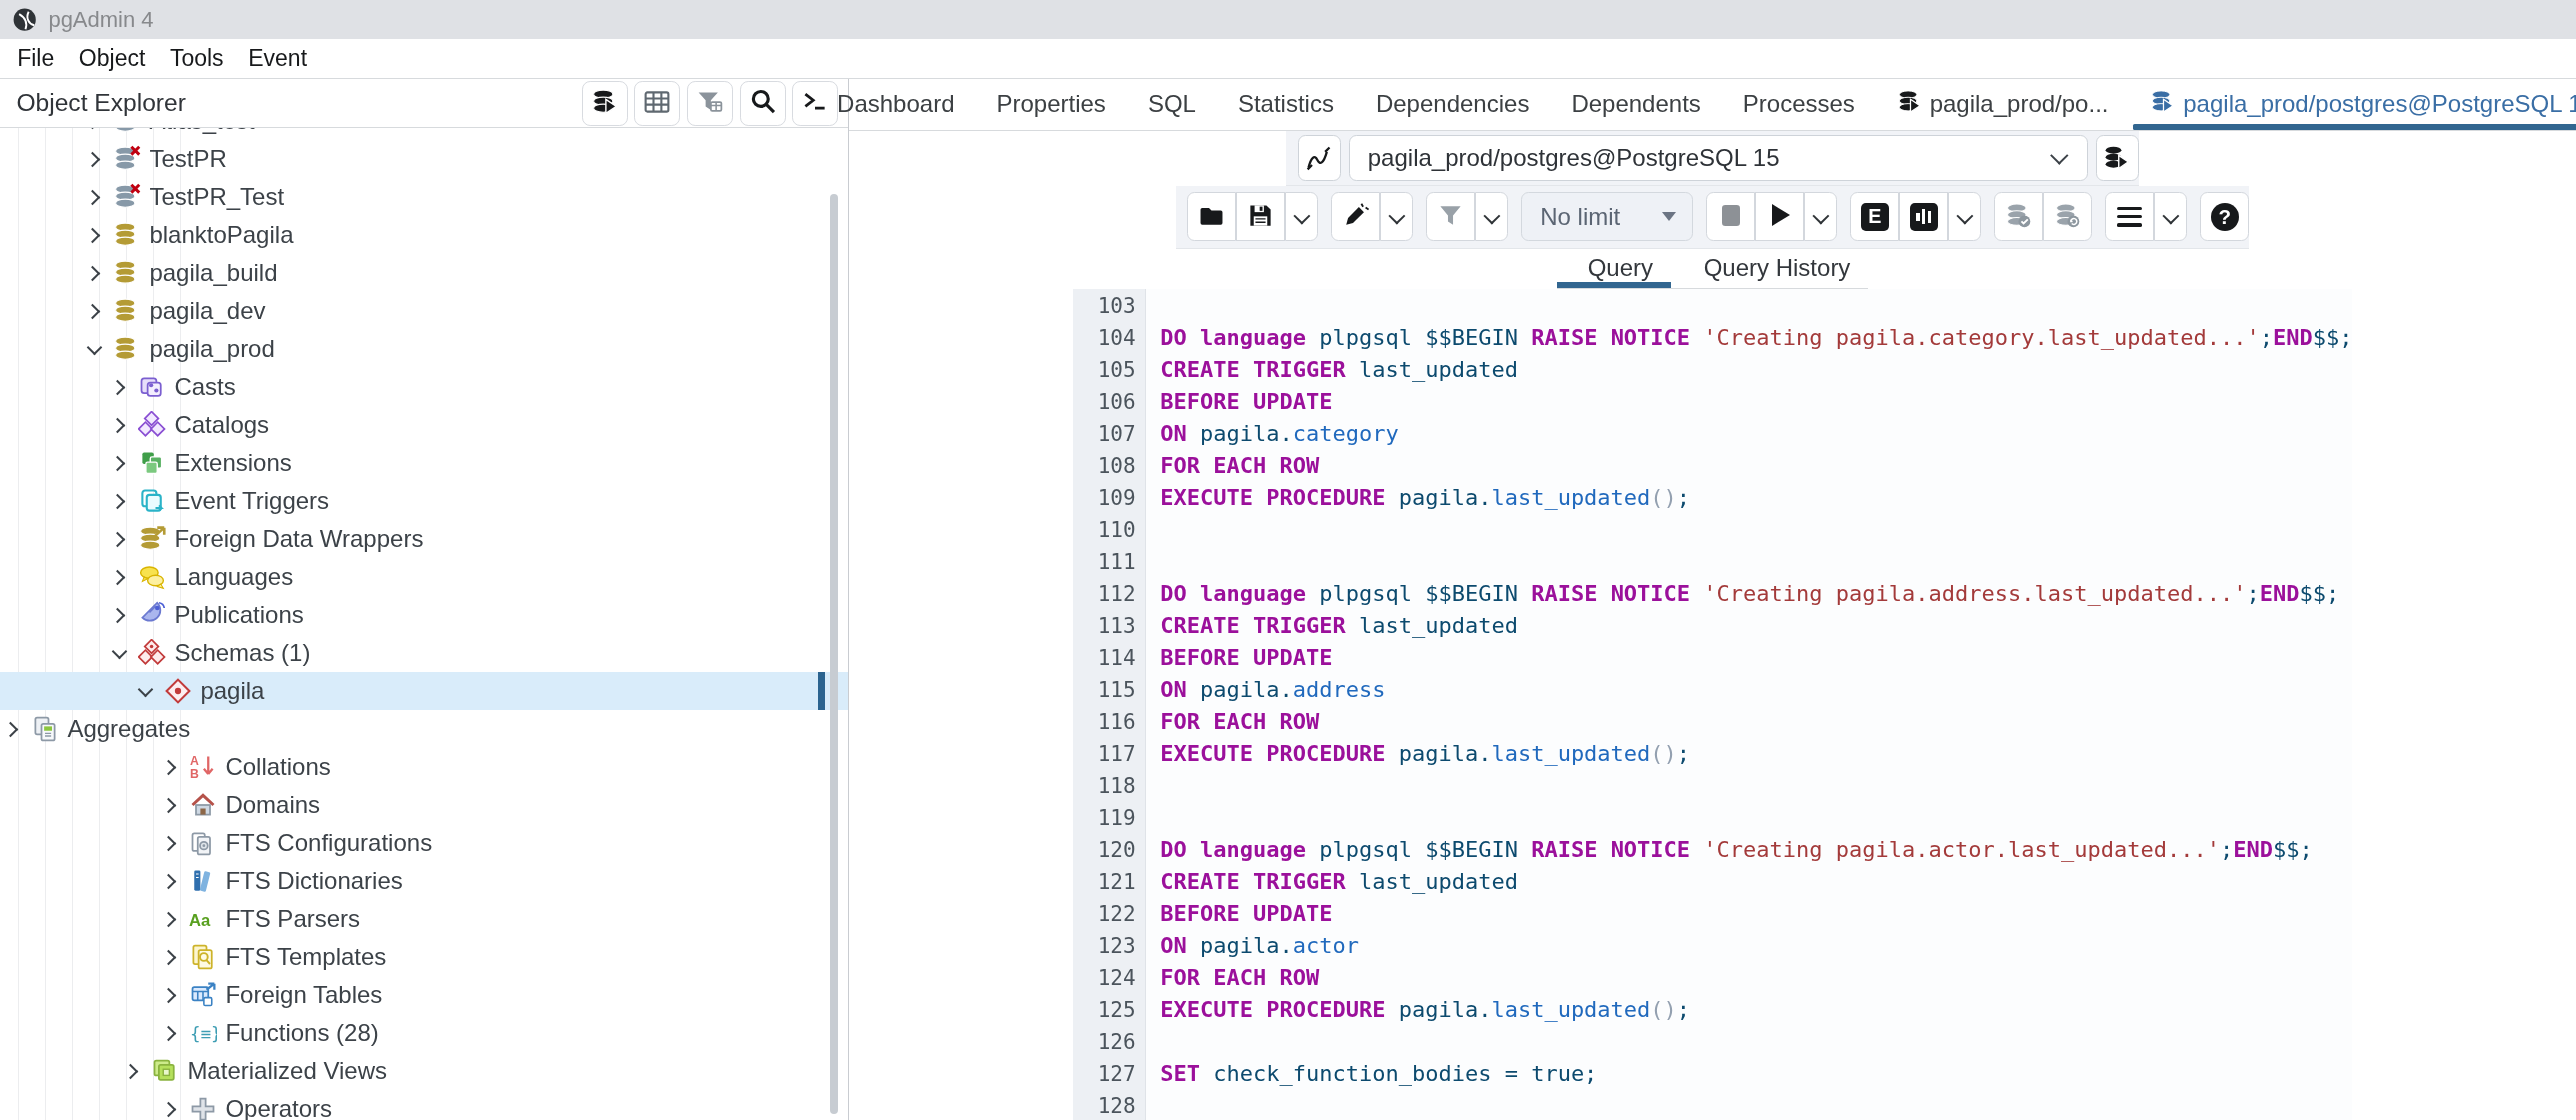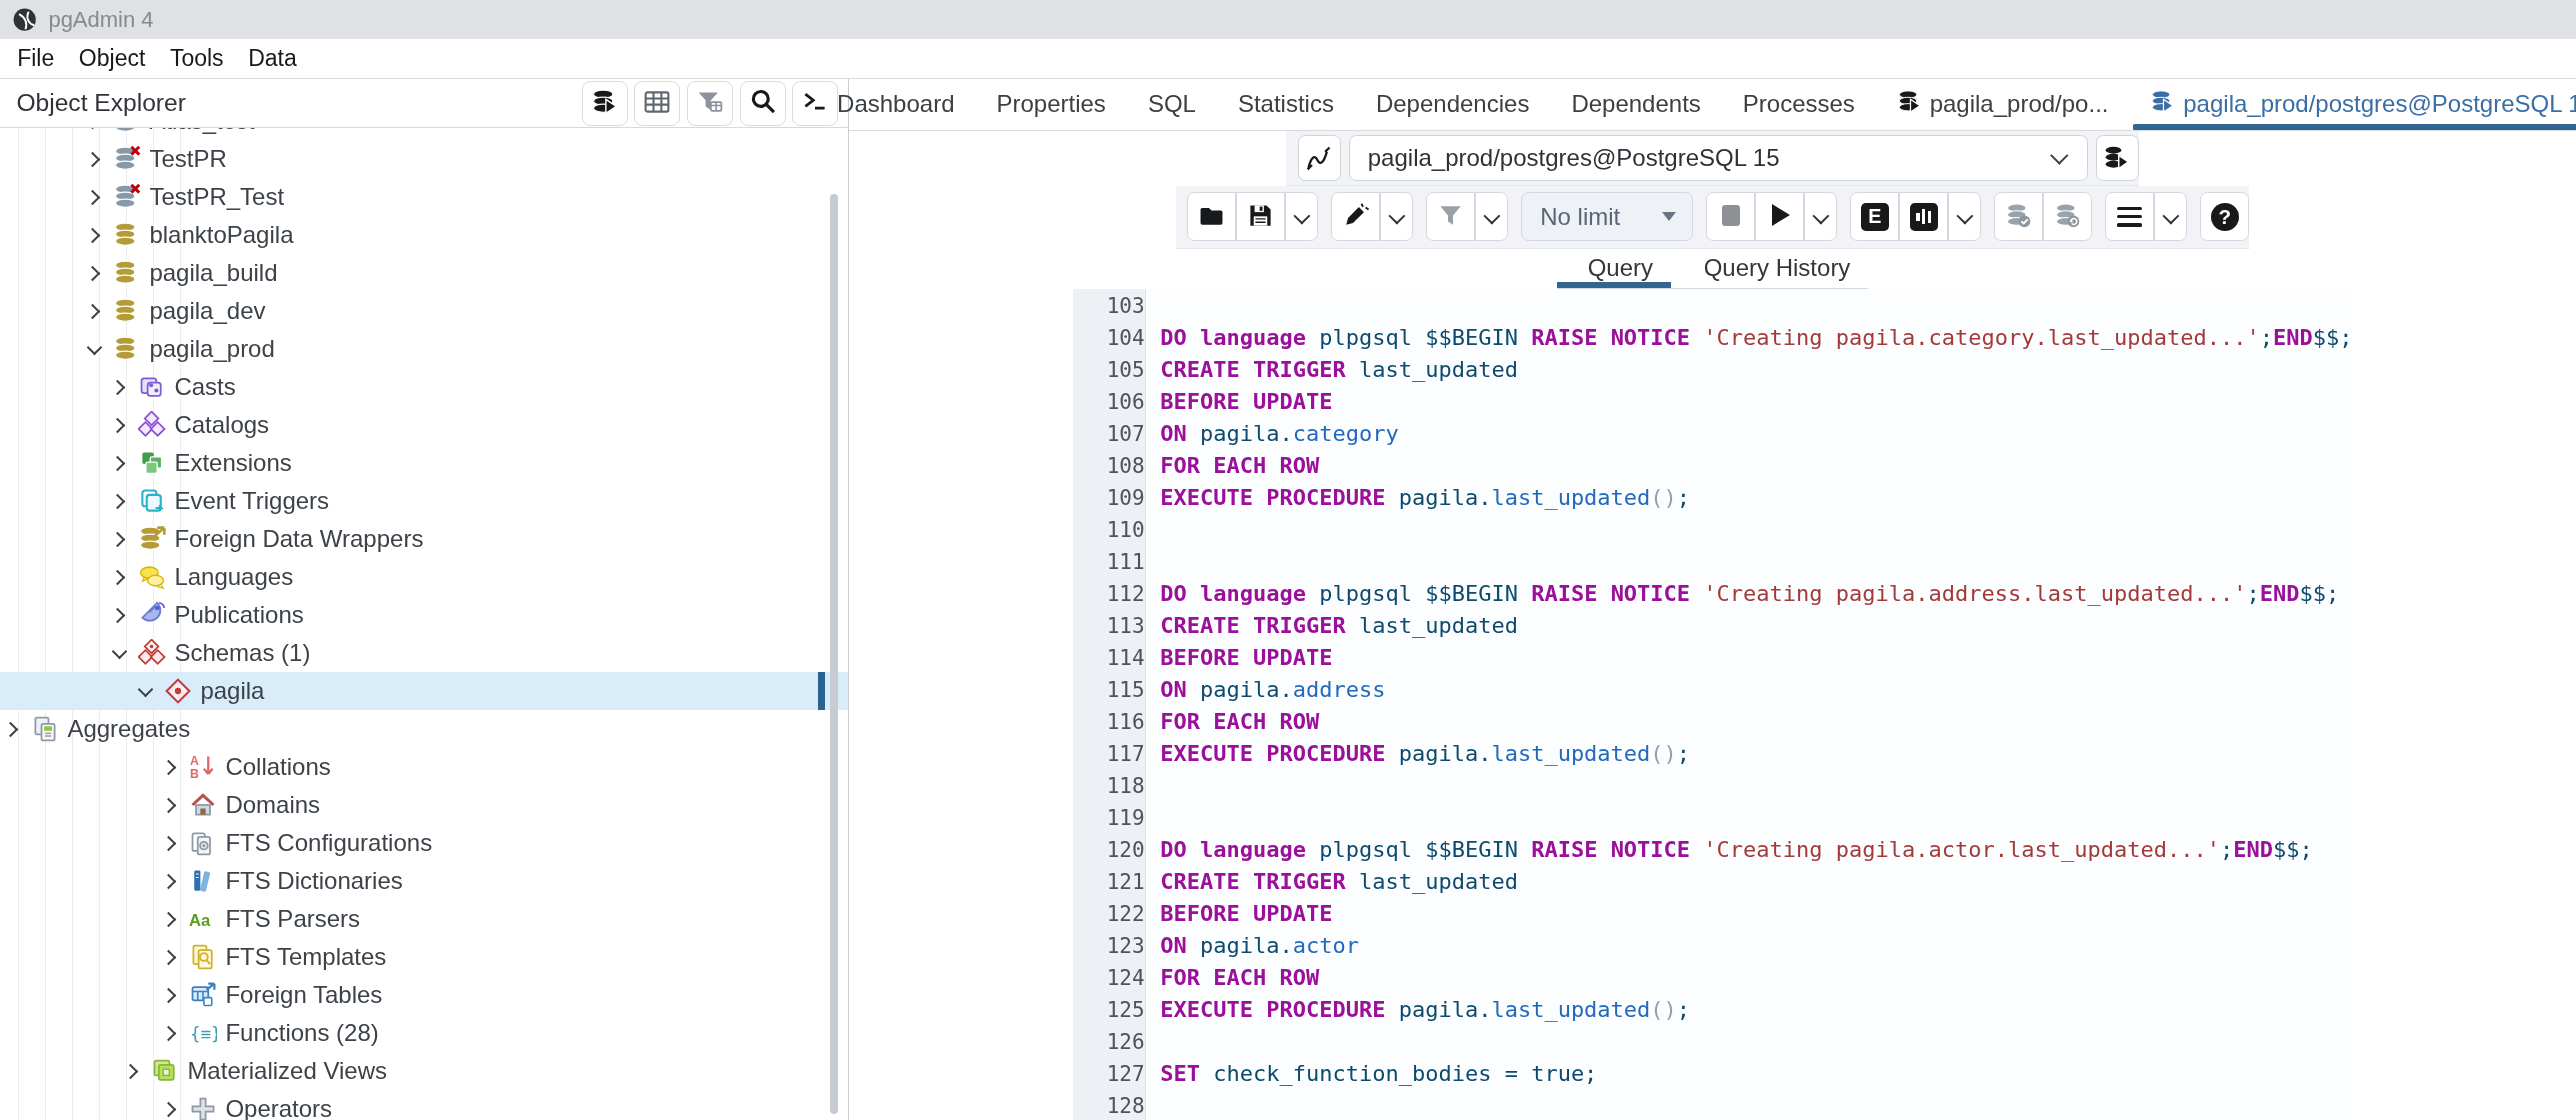--- a/index.html
+++ b/index.html
@@ -87,21 +87,21 @@
   
   .qtabs{height:39px;display:flex;border-bottom:0.8px solid #d7dadd;background:#fff;}
   .qtab{display:flex;align-items:center;padding:0 18px;font-size:24px;color:#33373c;position:relative;margin-left:14.7px;white-space:nowrap;}
   .qtab:first-child{margin-left:0;padding-left:31px;}
   .qtab.active::after{content:'';position:absolute;left:0;right:0;bottom:0;height:5.7px;background:#326690;}
 
   
   .editor{flex:1 1 auto;display:flex;overflow:hidden;background:#fcfdfe;font-family:"DejaVu Sans Mono","Liberation Mono",monospace;}
   .gutter{width:72px;flex:0 0 auto;background:#edf0f4;border-right:0.8px solid #dfe3e8;text-align:right;
           padding-top:1.6px;color:#4b545c;font-size:21px;}
-  .gut-line{height:32px;line-height:32px;padding-right:0;}
+  .gut-line{height:32px;line-height:32px;padding-right:9px;}
   .code{flex:1 1 auto;padding:1.6px 0 0 14.7px;font-size:22px;}
   .code-line{height:32px;line-height:32px;white-space:pre;}
   .cm-k{color:#9b109b;font-weight:bold;}
   .cm-s{color:#a33a3a;}
   .cm-b{color:#2069bd;}
   .cm-d{color:#93a0b0;}
   .cm-t{color:#0c4a6e;}
 </style>
 </head>
 <body>
@@ -115,21 +115,21 @@
           <path d="M9 9c7 4 11 10 8 19M21 6c-4 8 0 15 7 17" stroke="#fff" stroke-width="2.4" fill="none"></path>
         </svg>
     </span>
     <span class="wtitle">pgAdmin 4</span>
   </div>
 
   <div class="menubar" id="menubar">
       <span class="mitem">File</span>
       <span class="mitem">Object</span>
       <span class="mitem">Tools</span>
-      <span class="mitem">Data</span>
+      <span class="mitem">Event</span>
     </div>
 
   <div class="body">
     <div class="explorer">
       <div class="exp-header">
         <span class="exp-title">Object Explorer</span>
         <span class="exp-icons" id="explorer-icons">
             <span class="exp-btn">
               <span><svg viewBox="0 0 32 32">
                   <g fill="#17191b" stroke="#fff" stroke-width="1.2">

